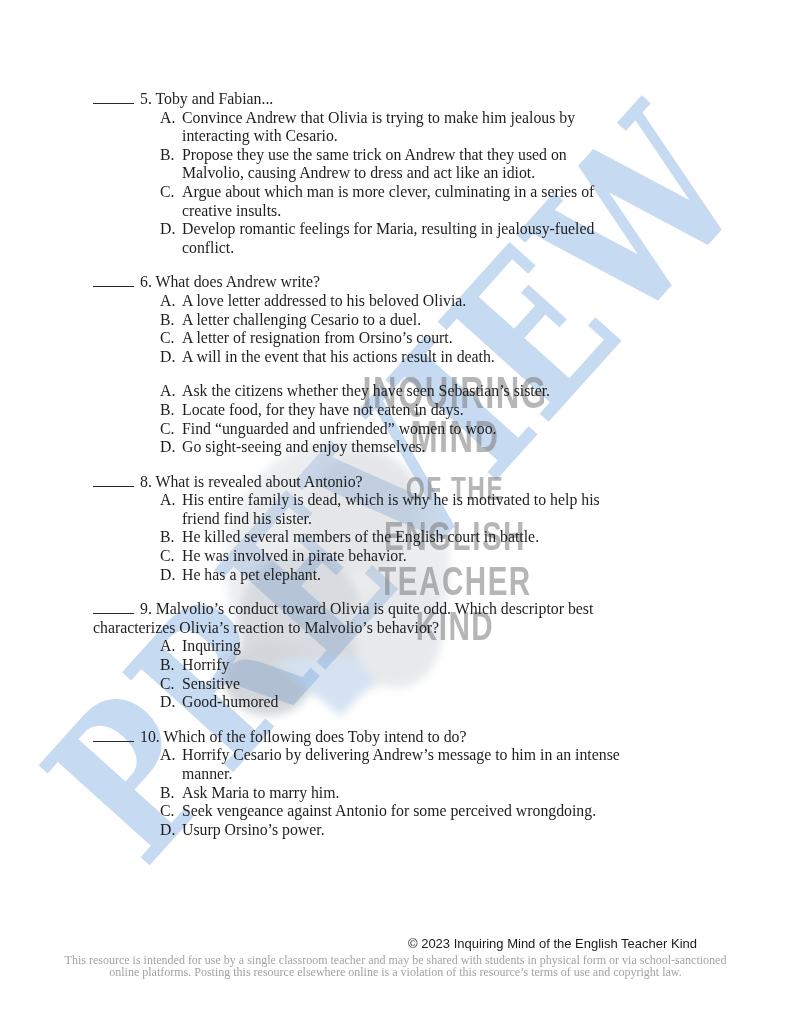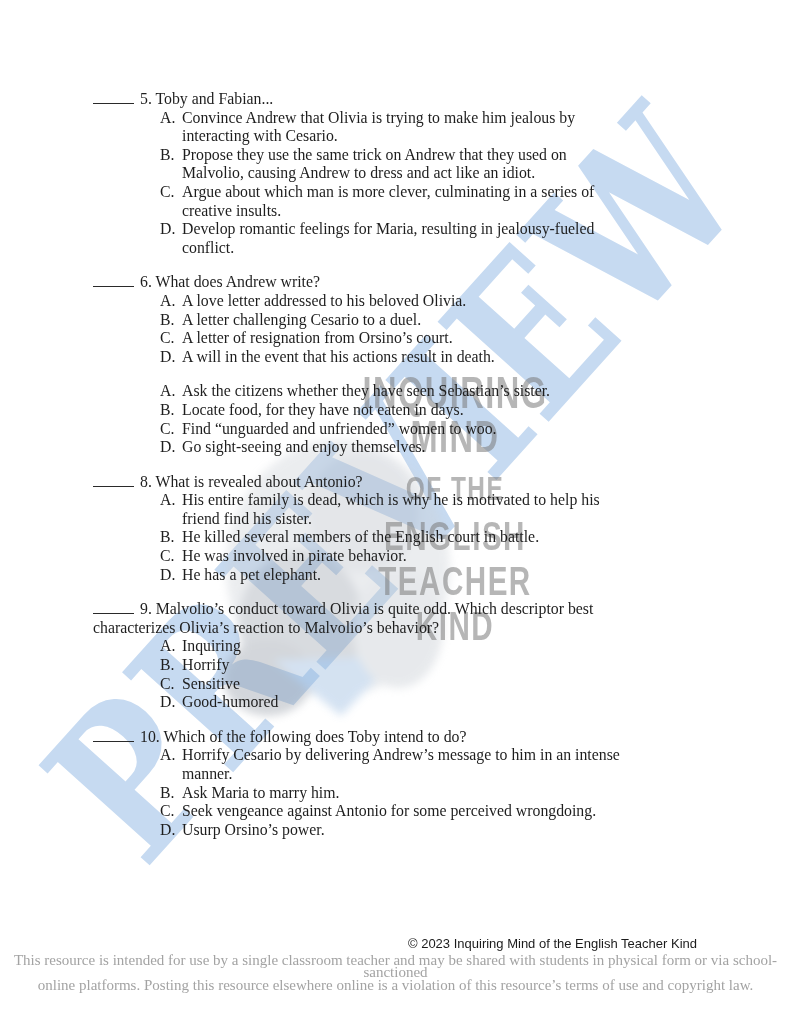--- a/index.html
+++ b/index.html
@@ -87,21 +87,21 @@
   .copyright {
     text-align: right;
     padding-right: 94px;
     font-size: 13px;
     color: #1b1b1b;
     margin: 0 0 3px 0;
     font-family: Liberation Sans, sans-serif;
   }
   .disclaimer {
     text-align: center;
-    font-size: 15px;
+    font-size: 12px;
     line-height: 12.3px;
     color: #a3a3a3;
     white-space: pre-line;
     font-family: "Liberation Serif", serif;
   }
 </style>
 </head>
 <body>
 
 <div class="page">

